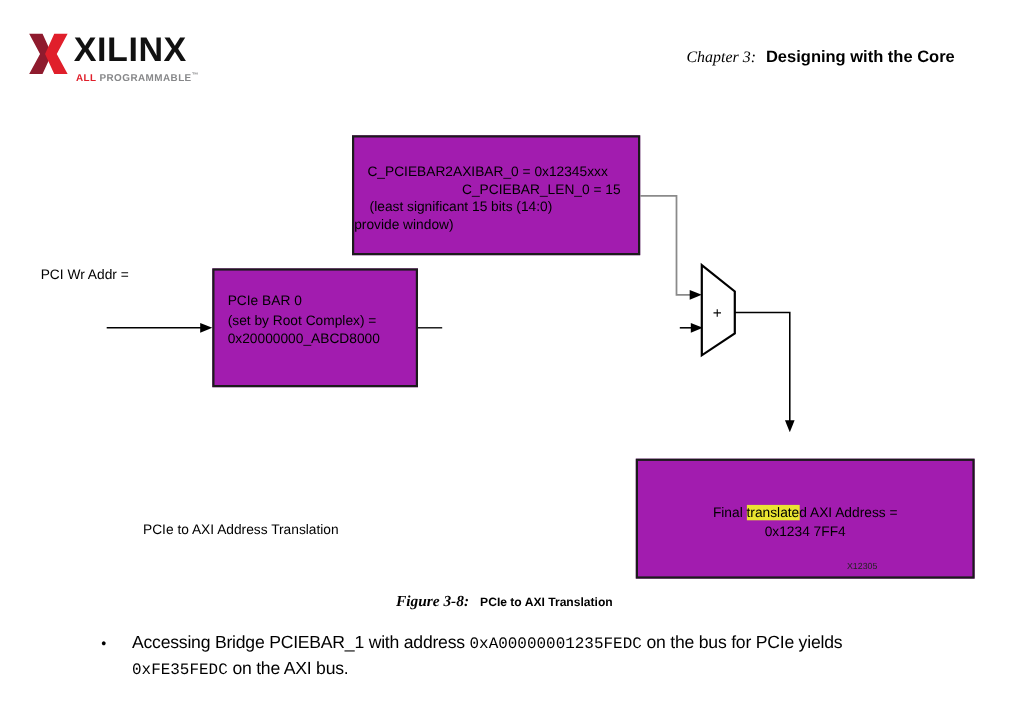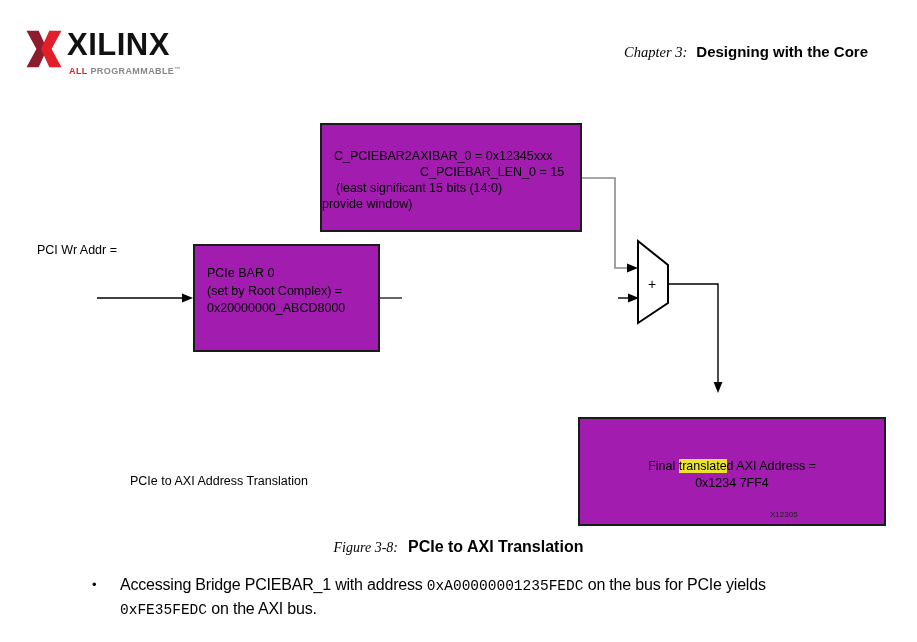--- a/index.html
+++ b/index.html
@@ -31,22 +31,22 @@
   #final-box{left:578px;top:293px;width:308px;height:109px;padding-top:39px;text-align:center;line-height:17px;margin-top:24px;}
   .hl{background:#eae431;}
   .dlabel{position:absolute;font-size:12.5px;line-height:17px;white-space:nowrap;}
   #pci-wr-addr{left:37px;top:142px;}
   #intermediate-label{left:405px;top:190px;}
   #diagram-caption{left:90px;top:373px;margin-left:40px;}
   #figure-id{left:770px;top:406px;width:92px;text-align:left;font-size:8px;color:#222;}
   #diagram-lines{position:absolute;left:0;top:0;width:917px;height:430px;pointer-events:none;}
   
   #figure-caption{position:absolute;left:0;top:538px;width:917px;text-align:center;white-space:nowrap;}
-  #figure-caption .fig-label{font-family:"Liberation Serif",serif;font-style:italic;font-size:14px;}
-  #figure-caption .fig-title{font-weight:700;font-size:16px;margin-left:10px;}
+  #figure-caption .fig-label{font-family:"Liberation Serif",serif;font-style:italic;font-size:14px;font-weight:bold;}
+  #figure-caption .fig-title{font-weight:700;font-size:11px;margin-left:10px;}
   #bullet-item{position:absolute;left:90px;top:574px;width:760px;}
   #bullet-marker{position:absolute;left:2px;top:3px;font-size:13px;}
   #bullet-text{margin-left:30px;width:700px;font-size:16px;line-height:22.5px;letter-spacing:-0.2px;}
   .mono{font-family:"Liberation Mono",monospace;font-size:14.5px;letter-spacing:0;}
 </style>
 </head>
 <body>
 
 <div id="page">
 

